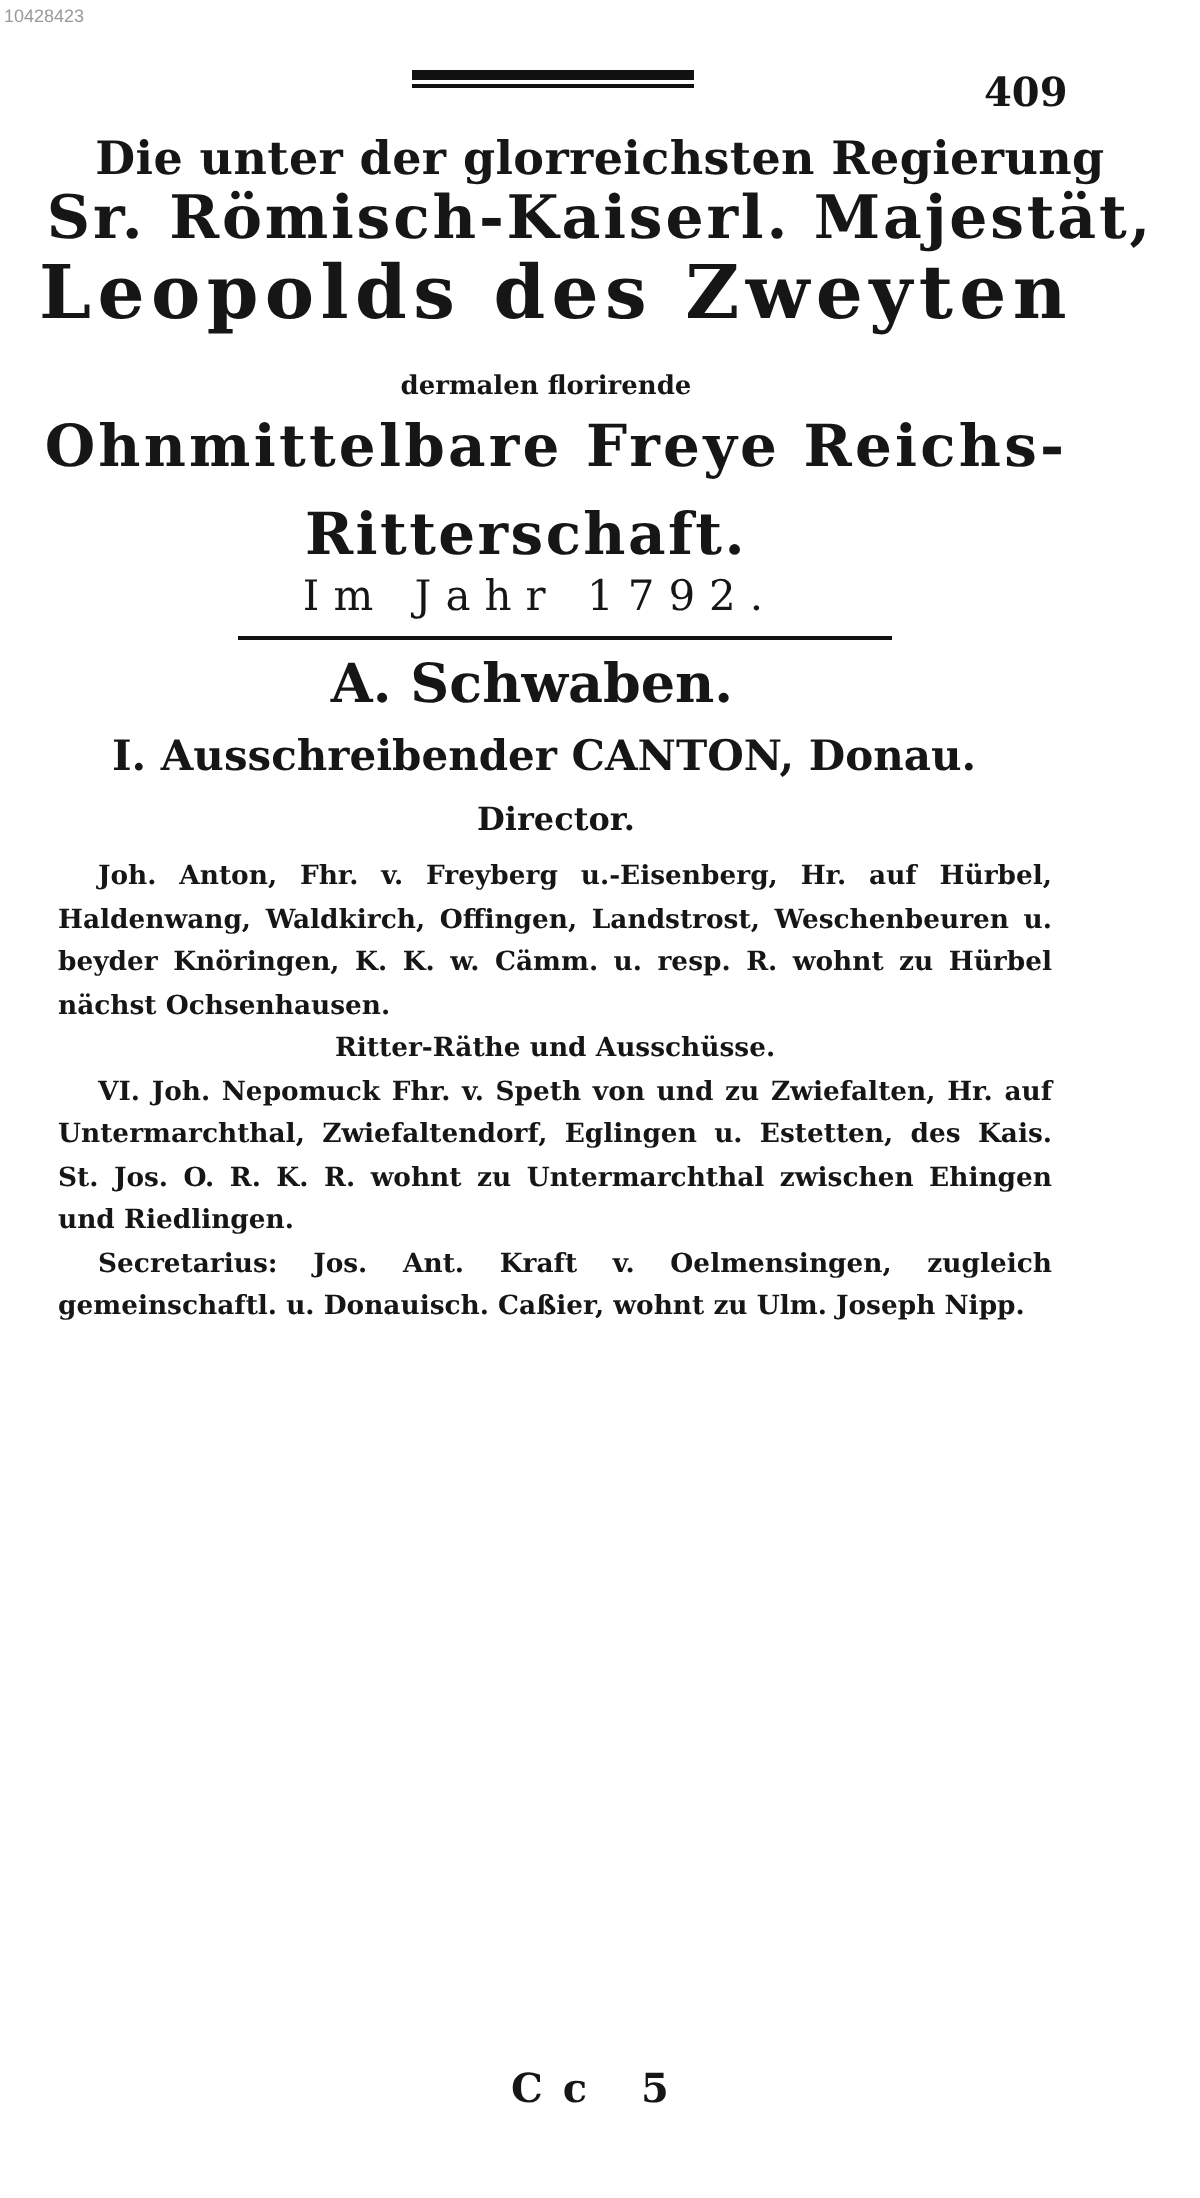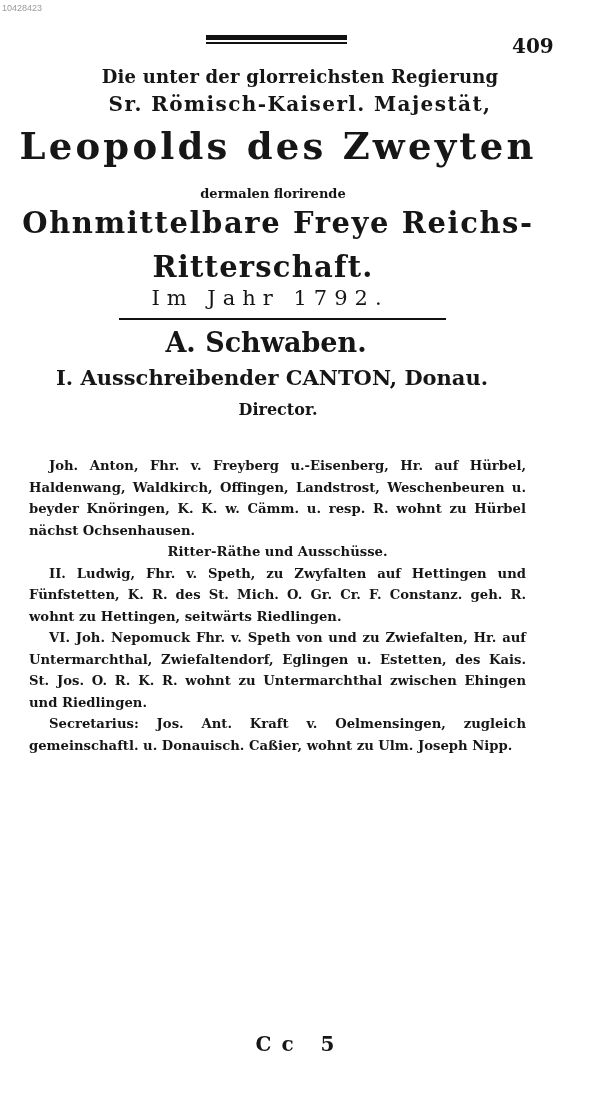--- a/index.html
+++ b/index.html
@@ -4,24 +4,24 @@
 <style>
   html, body { margin: 0; padding: 0; }
   body {
     width: 600px; height: 1099px; background: #ffffff; position: relative; overflow: hidden;
     font-family: "DejaVu Serif", serif; color: #161616;
   }
   .scan-id { position: absolute; left: 2px; top: 3px; font-family: Liberation Sans, sans-serif; font-size: 9px; color: #9a9a9a; }
   .rule-top { position: absolute; left: 206px; top: 35px; width: 141px; }
   .rule-top .thick { height: 5px; background: #111; }
   .rule-top .thin { height: 2px; background: #111; margin-top: 2px; }
-  .page-no { position: absolute; left: 492px; top: 34px; font-size: 20px; font-weight: bold; margin-left: 20px; }
+  .page-no { position: absolute; left: 492px; top: 34px; font-size: 20px; font-weight: bold; }
   .c { position: absolute; left: 0; width: 600px; text-align: center; white-space: nowrap; }
-  .l1 { top: 66px; font-size: 18px; font-weight: bold; letter-spacing: 0.2px; }
-  .l2 { top: 92px; font-size: 20px; font-weight: bold; letter-spacing: 1.4px; }
+  .l1 { top: 66px; font-size: 23px; font-weight: bold; letter-spacing: 0.2px; }
+  .l2 { top: 92px; font-size: 30px; font-weight: bold; letter-spacing: 1.4px; }
   .l3 { top: 124px; font-size: 37px; font-weight: bold; letter-spacing: 3.2px; left: -22px; }
   .l4 { top: 186px; font-size: 13px; font-weight: bold; left: -27px; }
   .l5 { top: 206px; font-size: 29px; font-weight: bold; letter-spacing: 1.6px; left: -22px; }
   .l6 { top: 250px; font-size: 29px; font-weight: bold; letter-spacing: 1.2px; left: -37px; }
   .l7 { top: 286px; font-size: 21px; letter-spacing: 7px; left: -30px; }
   .rule-mid { position: absolute; left: 119px; top: 318px; width: 327px; height: 2px; background: #111; }
   .l8 { top: 327px; font-size: 27px; font-weight: bold; left: -34px; }
   .l9 { top: 365px; font-size: 21px; font-weight: bold; left: -28px; }
   .l10 { top: 400px; font-size: 16px; font-weight: bold; left: -22px; }
   .body-text {
@@ -50,21 +50,20 @@
 <div class="c l5">Ohnmittelbare Freye Reichs-</div>
 <div class="c l6">Ritterschaft.</div>
 <div class="c l7">Im Jahr 1792.</div>
 
 <div class="rule-mid"></div>
 
 <div class="c l8">A. Schwaben.</div>
 <div class="c l9">I. Ausschreibender CANTON, Donau.</div>
 <div class="c l10">Director.</div>
 
-<div class="body-text" style="top:428px;margin-top:27px;">
+<div class="body-text" style="top:428px;">
   <p class="para">Joh. Anton, Fhr. v. Freyberg u.-Eisenberg, Hr. auf Hürbel, Haldenwang, Waldkirch, Offingen, Landstrost, Weschenbeuren u. beyder Knöringen, K. K. w. Cämm. u. resp. R. wohnt zu Hürbel nächst Ochsenhausen.</p>
   <p class="para-center">Ritter-Räthe und Ausschüsse.</p>
-  <p class="para">II. Ludwig, Fhr. v. Speth, zu Zwyfalten auf Hettingen und Fünfstetten, K. R. des St. Mich. O. Gr. Cr. F. Constanz. geh. R. wohnt zu Hettingen, seitwärts Riedlingen.</p>
   <p class="para">VI. Joh. Nepomuck Fhr. v. Speth von und zu Zwiefalten, Hr. auf Untermarchthal, Zwiefaltendorf, Eglingen u. Estetten, des Kais. St. Jos. O. R. K. R. wohnt zu Untermarchthal zwischen Ehingen und Riedlingen.</p>
   <p class="para">Secretarius: Jos. Ant. Kraft v. Oelmensingen, zugleich gemeinschaftl. u. Donauisch. Caßier, wohnt zu Ulm. Joseph Nipp.</p>
 </div>
 
 <div class="c sig">Cc 5</div>
 
 </body></html>

